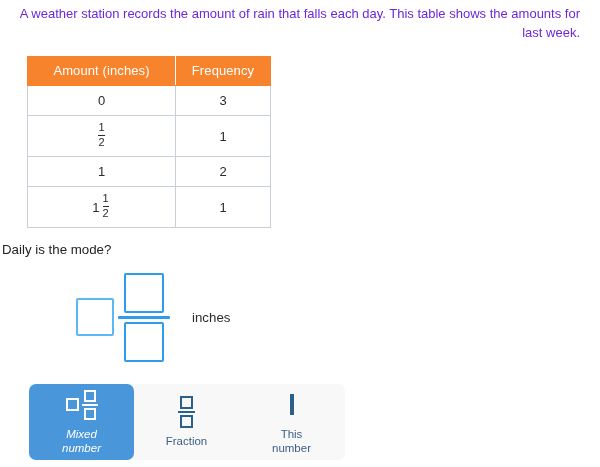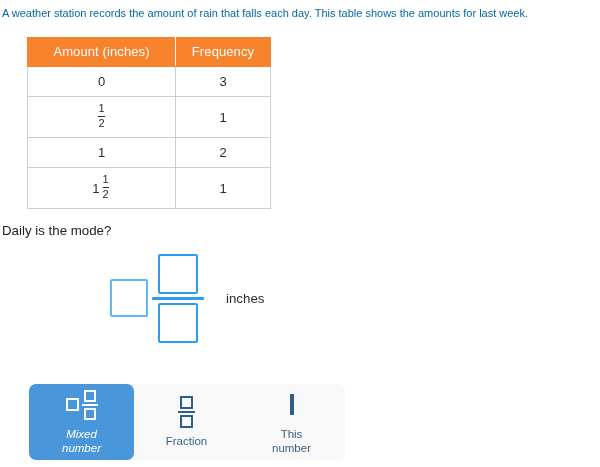--- a/index.html
+++ b/index.html
@@ -11,26 +11,27 @@
     height: 467px;
     background: #ffffff;
     font-family: "Liberation Sans", sans-serif;
     color: #2b2b2b;
     overflow: hidden;
     position: relative;
   }
 
   
   .prompt {
-    font-size: 11px;
+    font-size: 13px;
     line-height: 19px;
-    color: #0369a1;
+    color: #6d28d9;
     padding: 4px 8px 0 2px;
     width: 588px;
     box-sizing: border-box;
+    text-align: right;
   }
 
   
   .table-wrap {
     margin: 14px 0 0 27px;
     width: 243px;
   }
   table.rainfall {
     border-collapse: collapse;
     width: 243px;
@@ -102,21 +103,21 @@
     margin: 14px 0 0 2px;
     font-size: 13.3px;
     color: #222222;
   }
 
   
   .answer-area {
     margin: 22px 0 0 0;
     display: flex;
     align-items: center;
-    padding-left: 110px;
+    padding-left: 76px;
     height: 76px;
   }
   .mixed-input {
     display: flex;
     align-items: center;
   }
   .box {
     box-sizing: border-box;
     background: #ffffff;
     border-radius: 2px;

